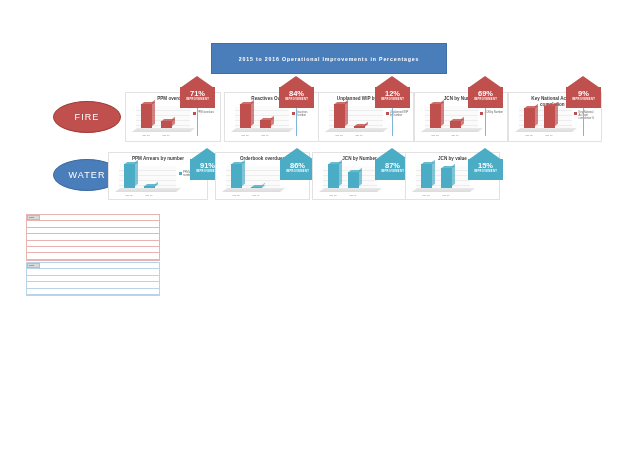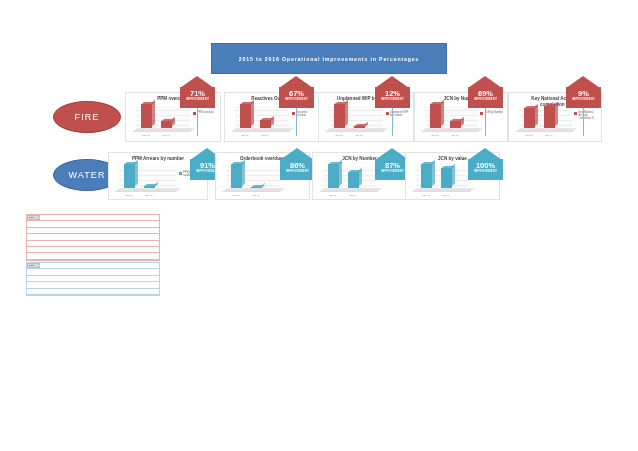--- a/index.html
+++ b/index.html
@@ -136,21 +136,21 @@
         </div>
         <div class="legend">
           <span class="sw" style="background:#c0504d"></span>
           <span class="lt">Reactives Overdue</span>
         </div>
       </div>
       <div class="badge" style="left: 279px; top: 76px;">
         <div class="arrow">
       <div class="head" style="border-bottom:12px solid #c0504d"></div>
       <div class="body" style="background:#c0504d"></div>
-      <div class="pct">67%</div>
+      <div class="pct">84%</div>
       <div class="imp">IMPROVEMENT</div>
     </div>
         <div class="stem" style="height:28px"></div>
       </div>
       <div class="card" style="left: 318px; top: 92px; width: 96px; height: 50px;">
         <div class="c-title">Unplanned WIP by number</div>
         <div class="plot">
           <div class="wall"></div>
           <div class="gl" style="top:4px"></div>
           <div class="gl" style="top:9px"></div>
@@ -392,21 +392,21 @@
         </div>
         <div class="legend">
           <span class="sw" style="background:#4bacc6"></span>
           <span class="lt">JCN by value</span>
         </div>
       </div>
       <div class="badge" style="left: 468px; top: 148px;">
         <div class="arrow">
       <div class="head" style="border-bottom:12px solid #4bacc6"></div>
       <div class="body" style="background:#4bacc6"></div>
-      <div class="pct">100%</div>
+      <div class="pct">15%</div>
       <div class="imp">IMPROVEMENT</div>
     </div>
       </div>
     </div>
 
   <div class="sheet" id="sheet-fire" style="left: 26px; top: 214px; width: 134px; border: 1px solid rgb(232, 180, 178); background: rgb(255, 255, 255);">
       <div class="hdr-cell">Data</div>
       <div class="row" style="border-bottom:1px solid #e8b4b2"></div>
       <div class="row" style="border-bottom:1px solid #e8b4b2"></div>
       <div class="row" style="border-bottom:1px solid #e8b4b2"></div>

